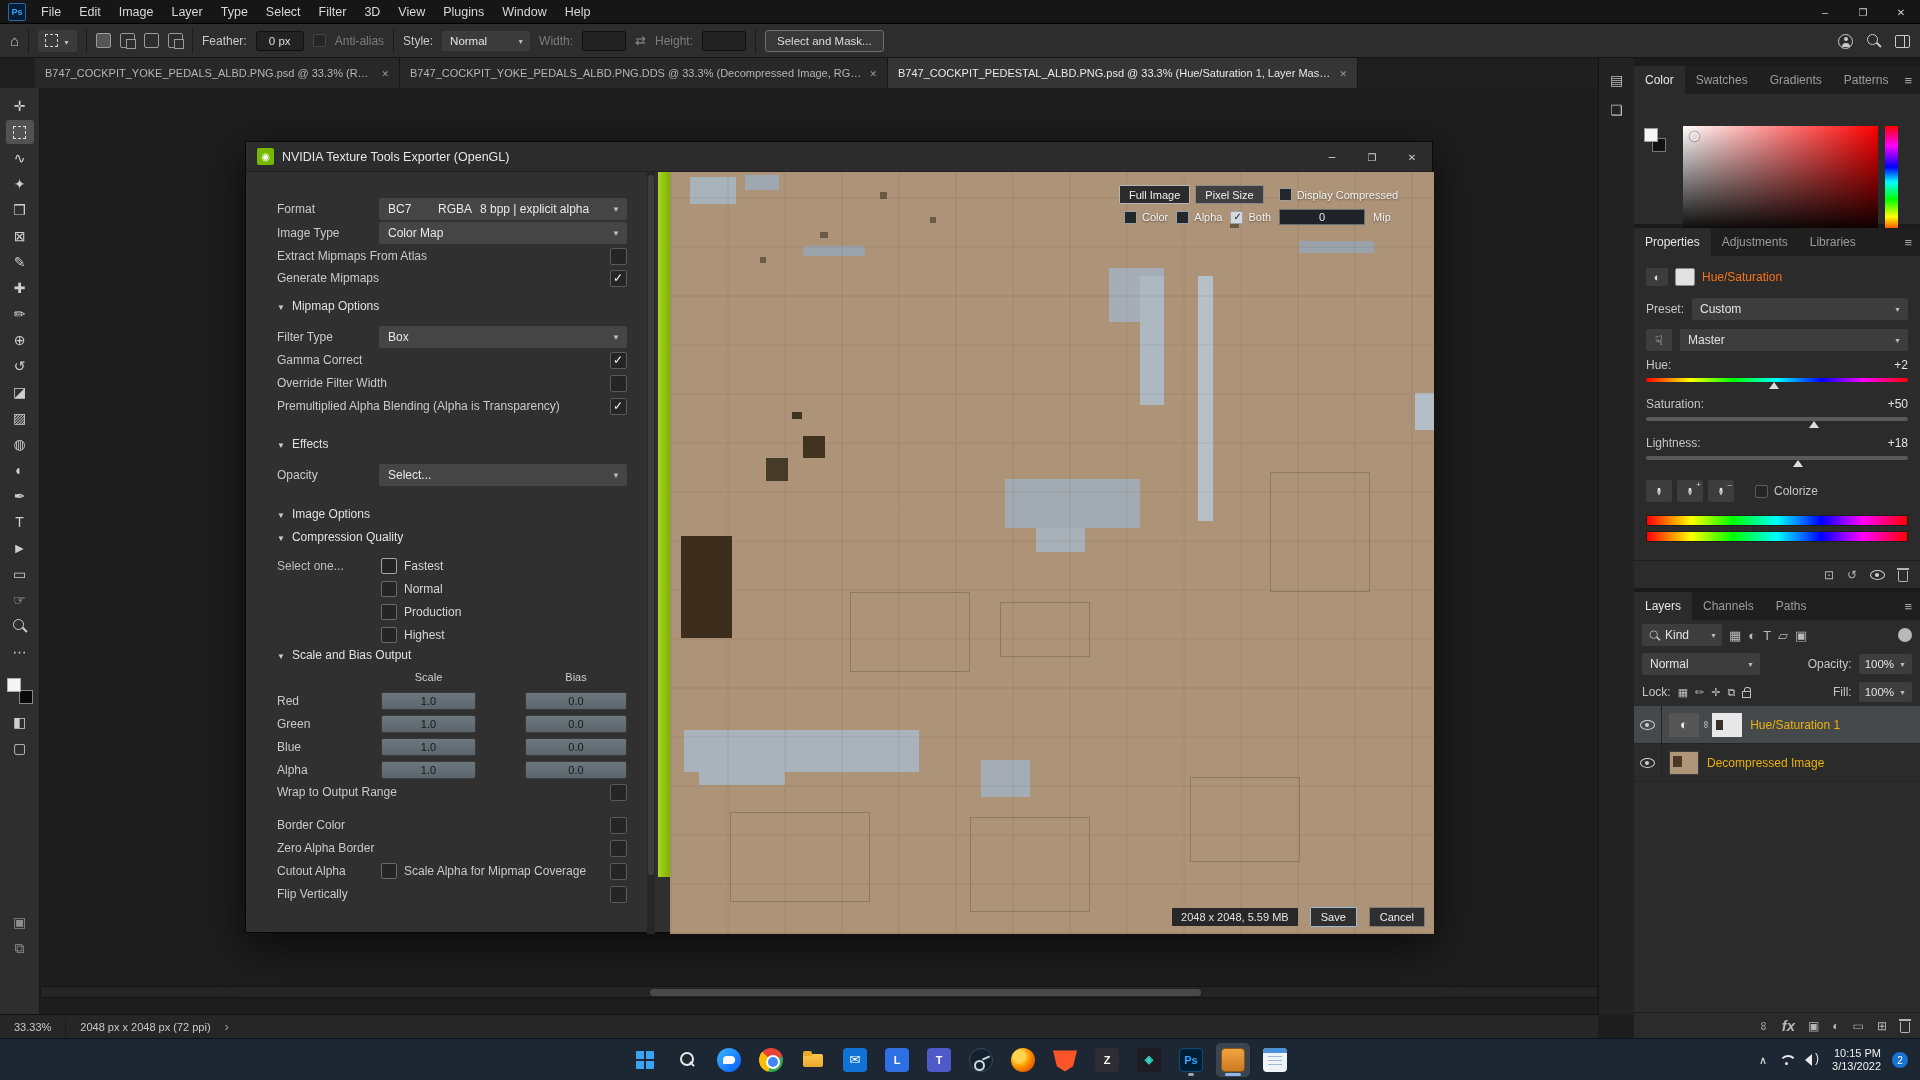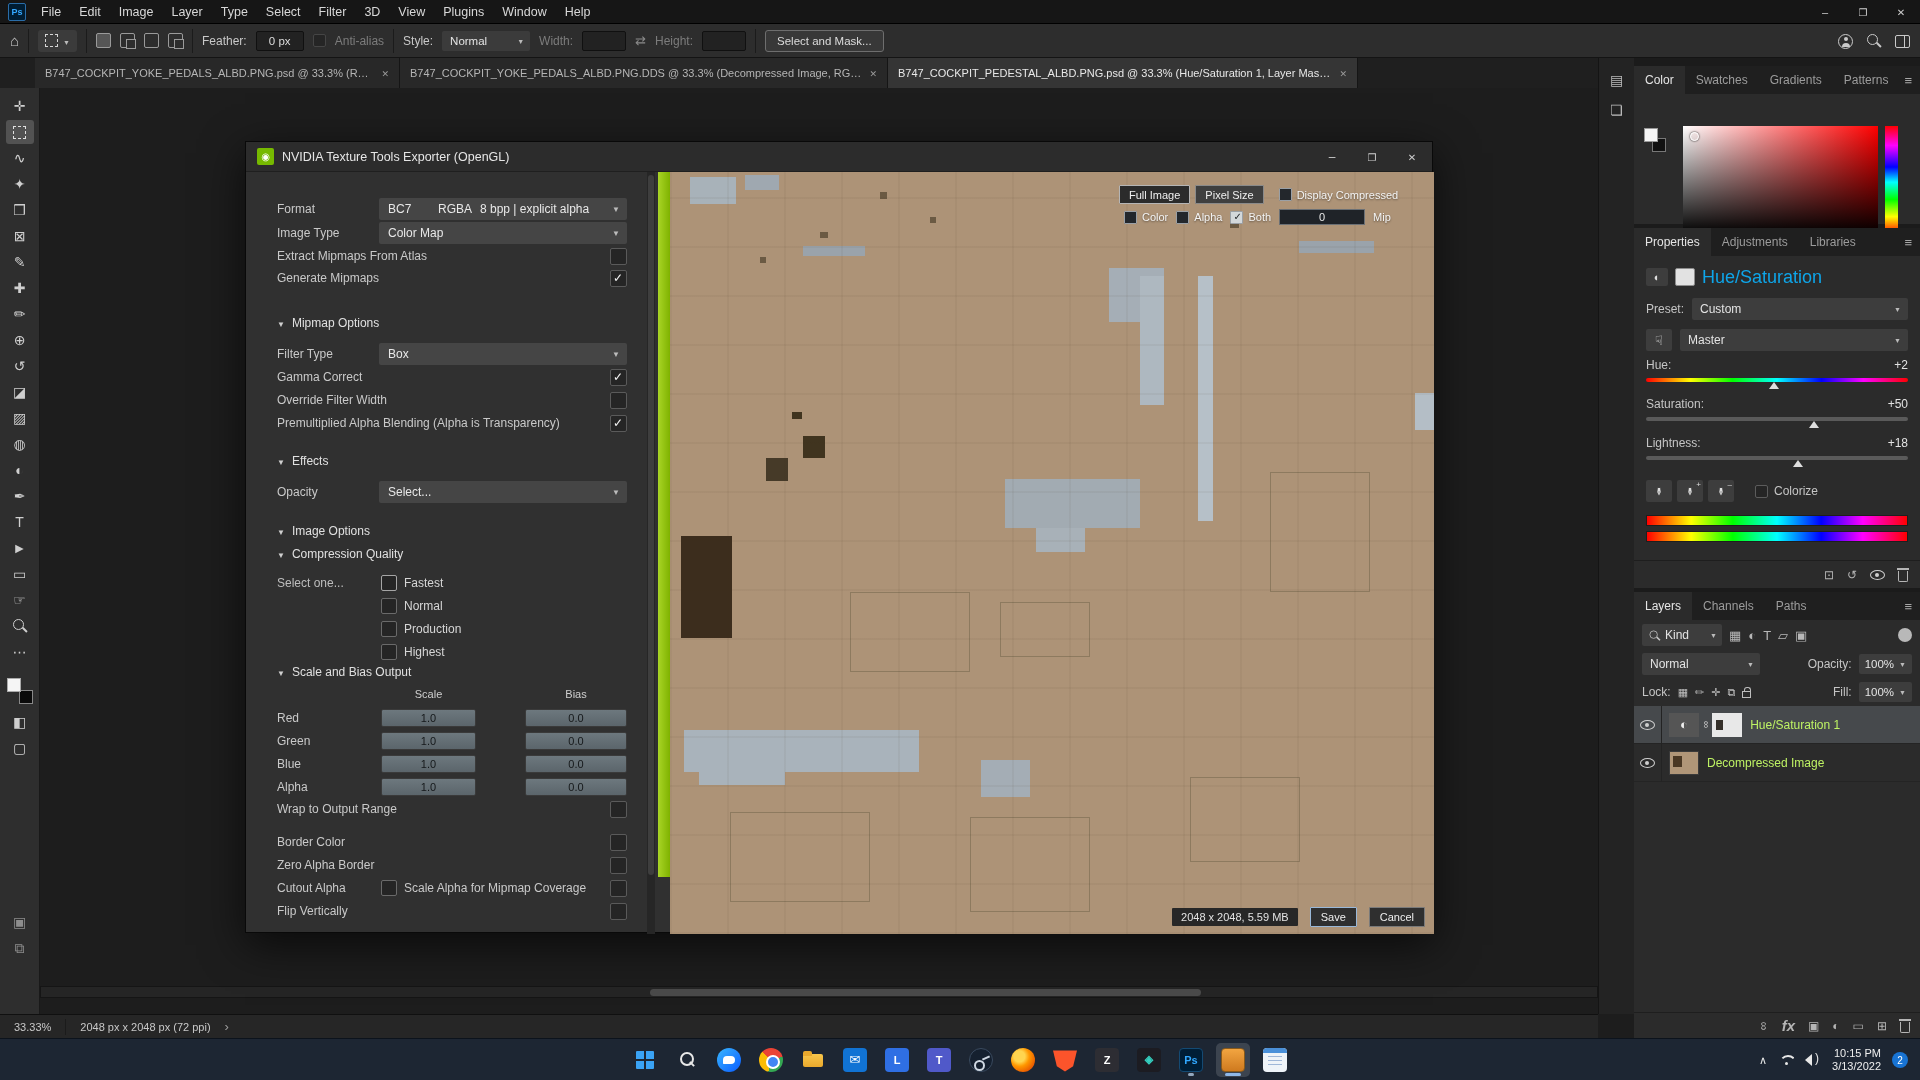--- a/index.html
+++ b/index.html
@@ -95,21 +95,21 @@
     background:linear-gradient(to top,#000,rgba(0,0,0,0)),linear-gradient(to right,#fff,#f00)}
   .curs{position:absolute;left:7px;top:6px;width:9px;height:9px;border:1px solid #fff;border-radius:50%;box-shadow:0 0 2px #000}
   .huestrip{position:absolute;left:251px;top:32px;width:13px;height:108px;
     background:linear-gradient(#f00,#f0f 18%,#00f 38%,#0ff 52%,#0f0 68%,#ff0 84%,#f00)}
   
   .pbody{position:relative;padding:8px 12px 0}
   .phead{display:flex;align-items:center;gap:7px;height:26px}
   .adj-badge{width:22px;height:18px;background:#3d3d3d;border-radius:2px;display:flex;align-items:center;justify-content:center;color:#ddd;font-size:11px}
   .adj-badge::before{content:"◐"}
   .mask-badge{width:20px;height:18px;background:#e2e2e2;border:1px solid #8d8d8d;border-radius:2px}
-  .ptitle{font-size:18px;color:#0ea5e9}
+  .ptitle{font-size:12px;color:#f97316}
   .prow{display:flex;align-items:center;gap:8px;margin-top:7px;height:24px}
   .plabel{font-size:12px;color:#c5c5c5;white-space:nowrap}
   .dd2{flex:1;height:22px;background:#3d3d3d;border-radius:2px;display:flex;align-items:center;
     padding:0 20px 0 8px;position:relative;font-size:12px;color:#e3e3e3}
   .dd2::after{content:"▼";font-size:7px;color:#bbb;position:absolute;right:7px;top:8px}
   .hand-box{width:26px;height:22px;background:#3d3d3d;border-radius:2px;color:#ddd;font-size:13px;
     display:flex;align-items:center;justify-content:center;flex:none}
   .hand-box::before{content:"☟"}
   .slblock{margin-top:6px;height:33px}
   .slhead{display:flex;justify-content:space-between;height:16px}
@@ -155,40 +155,40 @@
   .layerrow{display:flex;align-items:center;height:38px;border-bottom:1px solid #242424;padding-right:6px}
   .layerrow.selected{background:#46494c}
   .eyecell{width:28px;height:38px;display:flex;align-items:center;justify-content:center;border-right:1px solid #232323;flex:none}
   .lthumb{width:30px;height:24px;margin-left:7px;flex:none;display:flex;align-items:center;justify-content:center}
   .lthumb.adj{background:#555;color:#eee;font-size:13px}
   .lthumb.mask{background:#e8e8e8;position:relative}
   .lthumb.mask::after{content:"";position:absolute;left:4px;top:7px;width:7px;height:10px;background:#35302a}
   .lthumb.img{background:#b09678;position:relative;border:1px solid #3a3a3a}
   .lthumb.img::after{content:"";position:absolute;left:3px;top:4px;width:9px;height:11px;background:#4a3824}
   .linkico{font-size:10px;color:#cfcfcf;transform:rotate(90deg);margin-left:4px;flex:none}
-  .lname{font-size:12px;color:#bef264;margin-left:8px;white-space:nowrap}
+  .lname{font-size:12px;color:#eab308;margin-left:8px;white-space:nowrap}
   .lfoot{position:absolute;left:0;right:0;bottom:0;height:26px;border-top:1px solid #1e1e1e;background:#2b2b2b;
     display:flex;align-items:center;justify-content:flex-end;gap:13px;padding-right:10px;color:#b5b5b5;font-size:12px}
   .fx{font-style:italic;font-weight:bold;font-size:15px}
   
   #dialog{position:absolute;left:245px;top:141px;width:1188px;height:792px;background:#303030;
     border:1px solid #090909;box-shadow:0 12px 40px rgba(0,0,0,.65);z-index:40}
   .dlg-title{height:30px;background:#2c2c2c;border-bottom:1px solid #1f1f1f;display:flex;align-items:center;
     gap:8px;padding-left:11px}
   .nvlogo{width:17px;height:17px;background:#76b900;border-radius:2px;display:flex;align-items:center;justify-content:center;
     color:#fff;font-size:10px}
   .nvlogo::before{content:"◉"}
   .dlg-title-text{font-size:12.5px;color:#e6e6e6}
   .dlg-btns{margin-left:auto;display:flex}
   .dlg-btn{width:40px;height:30px;display:flex;align-items:center;justify-content:center;color:#cfcfcf}
   .dlg-form{position:absolute;left:0;top:30px;width:411px;height:762px;padding:26px 30px 0 31px;overflow:hidden}
   .frow{display:flex;align-items:center;height:20px}
   .h22{height:22px}
   .mb2{margin-bottom:2px}.mt3{margin-top:3px}.mt9{margin-top:9px}.mt10{margin-top:10px}
-  .mt12{margin-top:0}.mt18{margin-top:18px}.mt19{margin-top:25px}
+  .mt12{margin-top:0}.mt18{margin-top:18px}.mt19{margin-top:8px}
   .flabel{font-size:12px;color:#c9c9c9;white-space:nowrap}
   .w104{width:104px;flex:none}
   .dd{margin-left:auto;width:248px;height:22px;background:#454545;border-radius:2px;display:flex;align-items:center;
     padding:0 22px 0 9px;font-size:12px;color:#e8e8e8;position:relative;white-space:nowrap}
   .dd::after{content:"▼";font-size:8px;color:#bbb;position:absolute;right:7px;top:7px}
   .fmt i:nth-child(1){width:50px}.fmt i:nth-child(2){width:42px}
   .cb{width:17px;height:17px;margin-left:auto;background:#252525;border:1px solid #5a5a5a;border-radius:2px;position:relative;flex:none}
   .cb.checked::before{content:"✓";position:absolute;left:2px;top:0px;color:#f2f2f2;font-size:12px}
   .sect{display:flex;align-items:center;gap:7px;height:20px;font-size:12px;color:#e0e0e0}
   .tri::before{content:"▼";font-size:8px;color:#cfcfcf}

